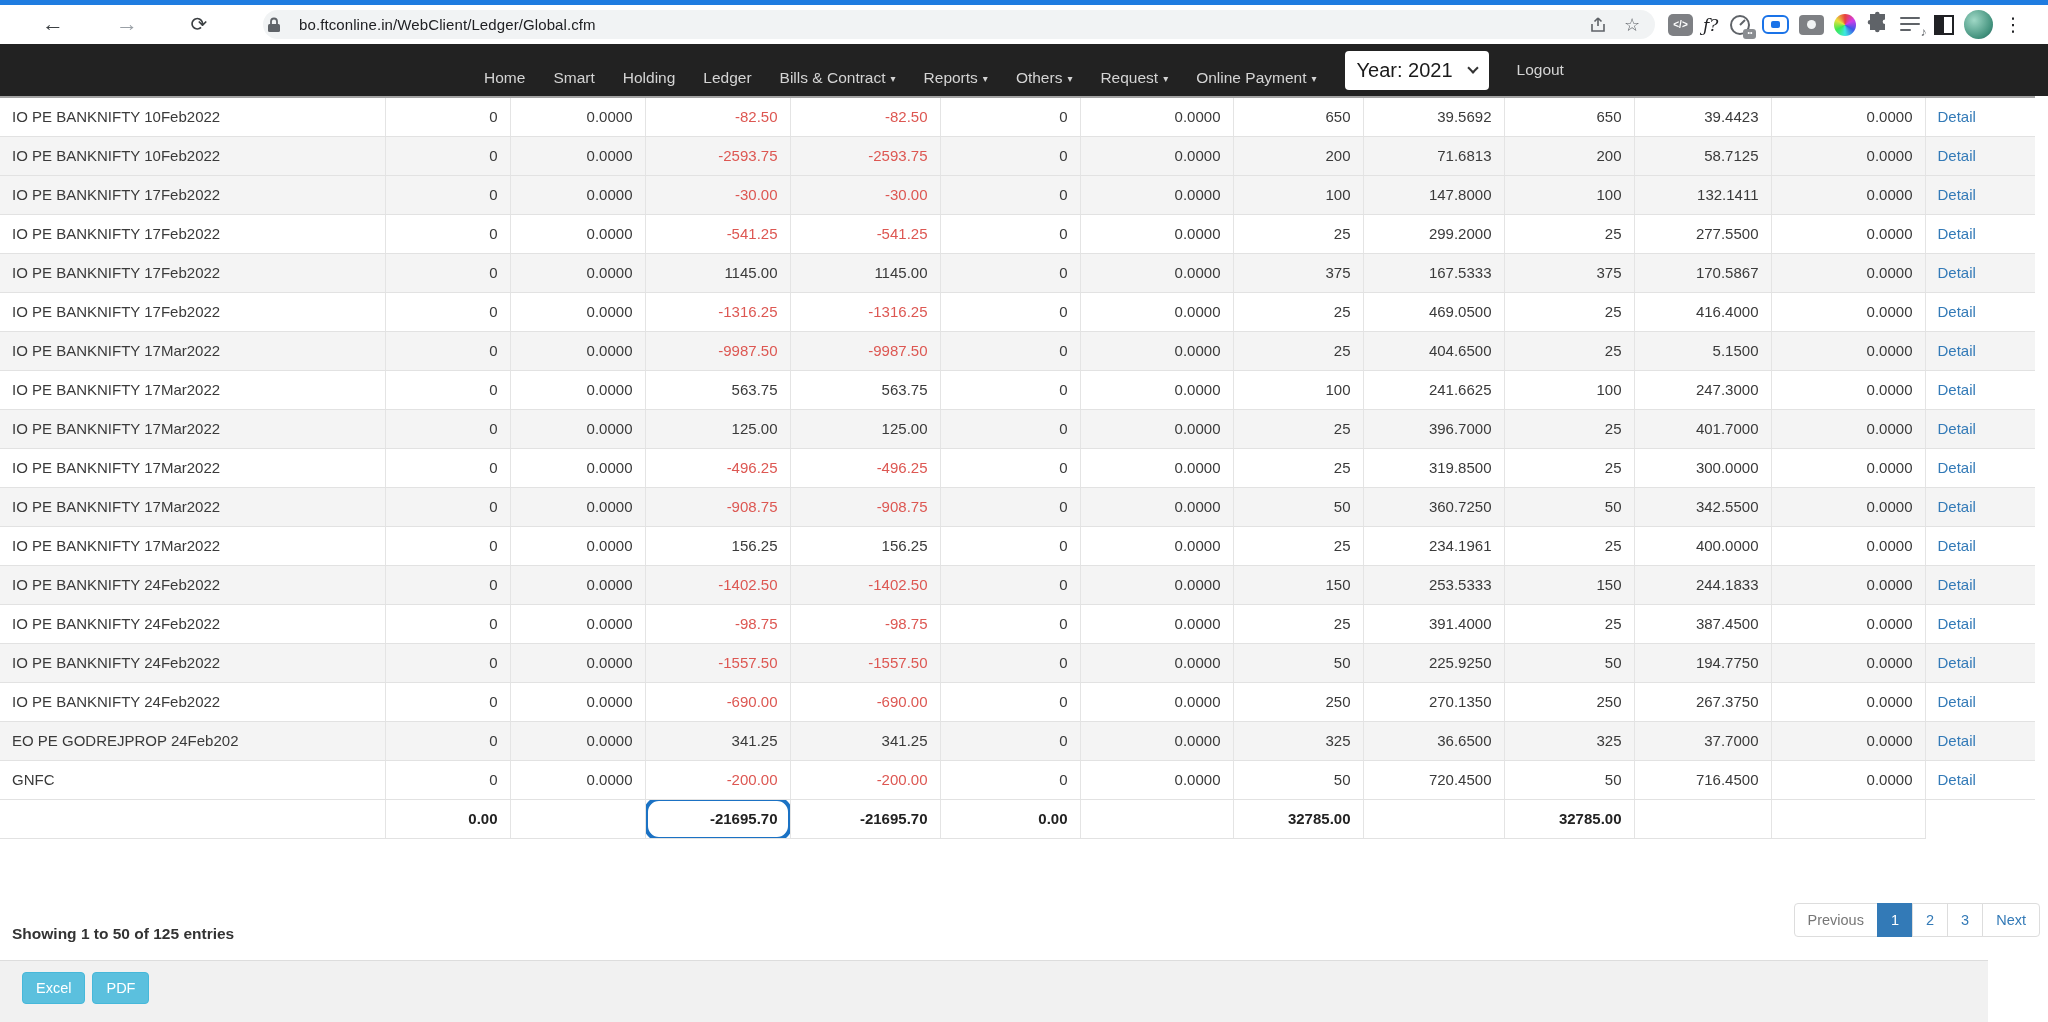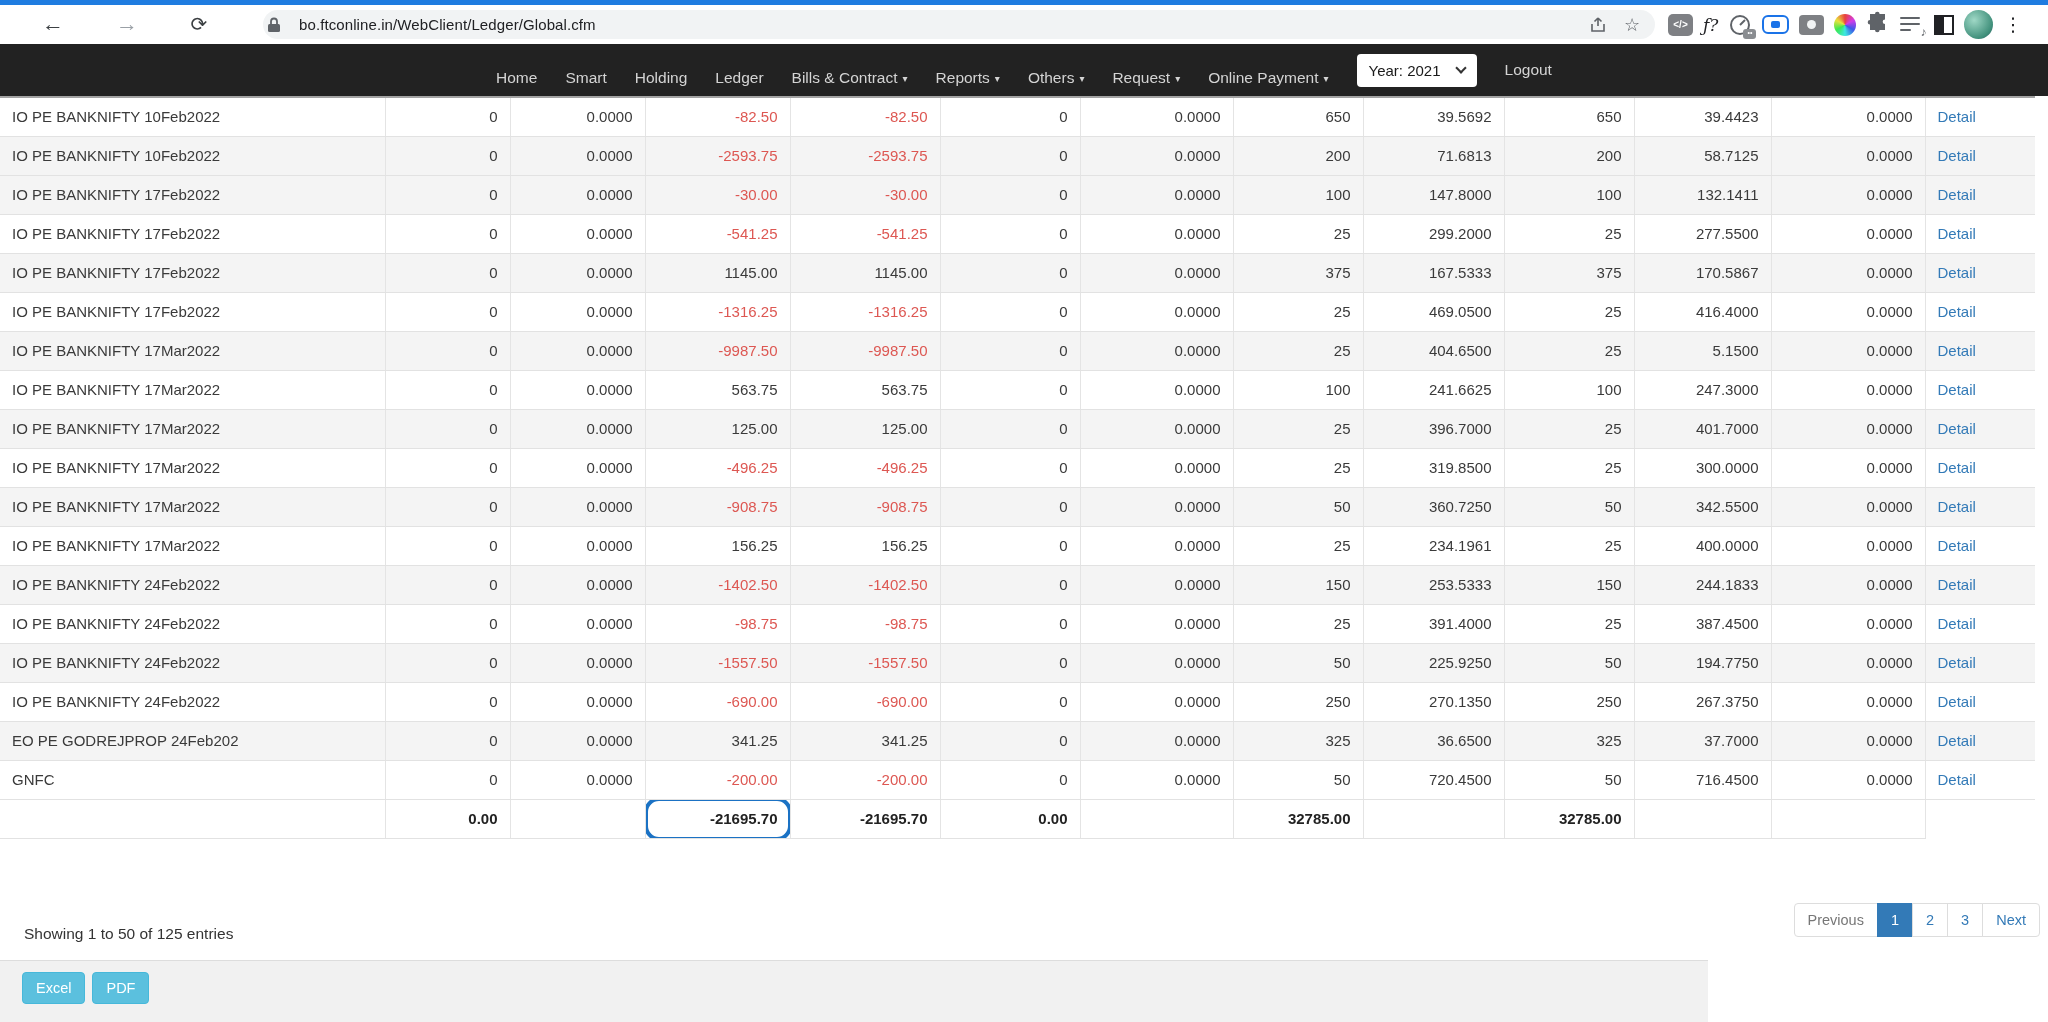--- a/index.html
+++ b/index.html
@@ -43,50 +43,50 @@
   .playlist .bar { position:absolute; left:0; height:2.6px; background:#5f6368; border-radius:2px; }
   .playlist .note { position:absolute; right:-2px; bottom:-4px; font-size:12px; color:#5f6368; }
 
   
   .navbar { position:absolute; top:44px; left:0; width:2048px; height:52px; background:#222222;
             display:flex; align-items:center; justify-content:center; gap:28px;
             font-size:15.5px; color:#d4d4d4; }
   .nav-item { cursor:pointer; white-space:nowrap; }
   .nav-item .caret { font-size:10px; margin-left:5px; vertical-align:middle; }
   .year-select { background:#fff; color:#1a1a1a; border-radius:4px; padding:8px 12px;
-                 font-size:15px; display:flex; align-items:center; gap:16px; cursor:pointer; }
+                 font-size:20px; display:flex; align-items:center; gap:16px; cursor:pointer; }
   .year-select .chev { width:8px; height:8px; border-right:2px solid #333; border-bottom:2px solid #333;
                        transform:rotate(45deg); margin-top:-4px; }
 
   
   table.ledger { position:absolute; top:96px; left:0; width:2035px; border-collapse:collapse;
                  table-layout:fixed; font-size:15px; color:#3a3a3a; border-top:2px solid #a3a3a3; }
   .ledger td { height:39px; border-right:1px solid #e4e4e4; border-bottom:1px solid #e2e2e2;
                padding:0 12px; overflow:hidden; white-space:nowrap; }
   .ledger td:last-child { border-right:none; }
   .ledger tr.alt td { background:#f4f4f4; }
   .ledger td.num { text-align:right; }
   .ledger td.neg { color:#dd5752; }
   .ledger a.detail { color:#337ab7; text-decoration:none; }
   .ledger tfoot td { font-weight:bold; color:#222; background:#fff; }
   .ledger tfoot td.no-cell { border:none; background:transparent; }
   .ledger tfoot td.hl-cell { position:relative; }
   .hl-box { position:absolute; left:-2px; right:-2px; top:-3px; bottom:-3px;
             border:4px solid #1b72c4; border-radius:15px; pointer-events:none; }
 
   
-  .showing { position:absolute; left:24px; top:925px; font-size:15.5px; color:#333; }
+  .showing { position:absolute; left:12px; top:925px; font-size:15.5px; color:#333;font-weight:bold; }
   .pagination { position:absolute; right:8px; top:903px; display:flex; font-size:14.5px; }
   .page-btn { border:1px solid #ddd; background:#fff; color:#337ab7; padding:8px 13px;
               margin-left:-1px; cursor:pointer; }
   .page-btn.prev { color:#777; border-radius:4px 0 0 4px;text-align:right; }
   .page-btn.next { border-radius:0 4px 4px 0; }
   .page-btn.active { background:#337ab7; border-color:#337ab7; color:#fff; }
 
-  .bottom-strip { position:absolute; left:0; top:960px; width:1708px; height:62px;
+  .bottom-strip { position:absolute; left:0; top:960px; width:1988px; height:62px;
                   background:#f1f1f1; border-top:1px solid #ddd; }
   .export-row { position:absolute; left:22px; top:11px; display:flex; gap:7px; }
   .export-btn { background:#5bc0de; border:1px solid #46b8da; color:#fff; border-radius:4px;
                 padding:7px 13px; font-size:14.5px; cursor:pointer;
                 font-family:"Liberation Sans", sans-serif; }
 </style>
 </head>
 <body>
 
 <div class="stage">

